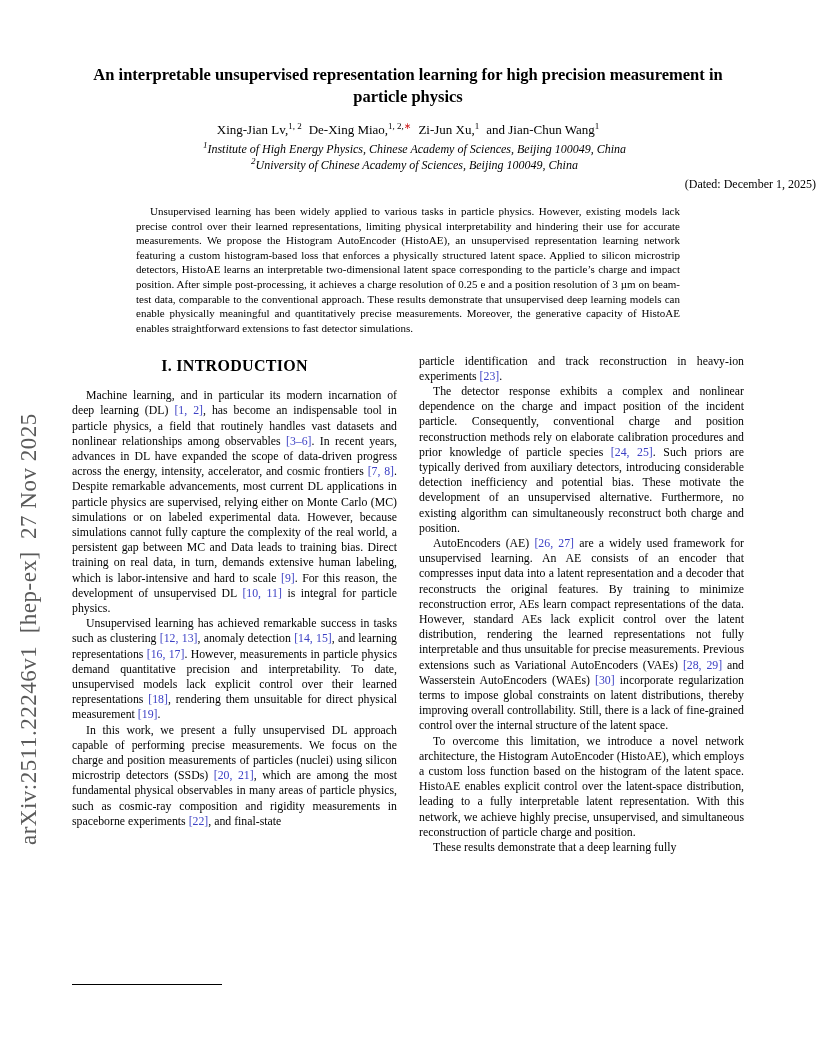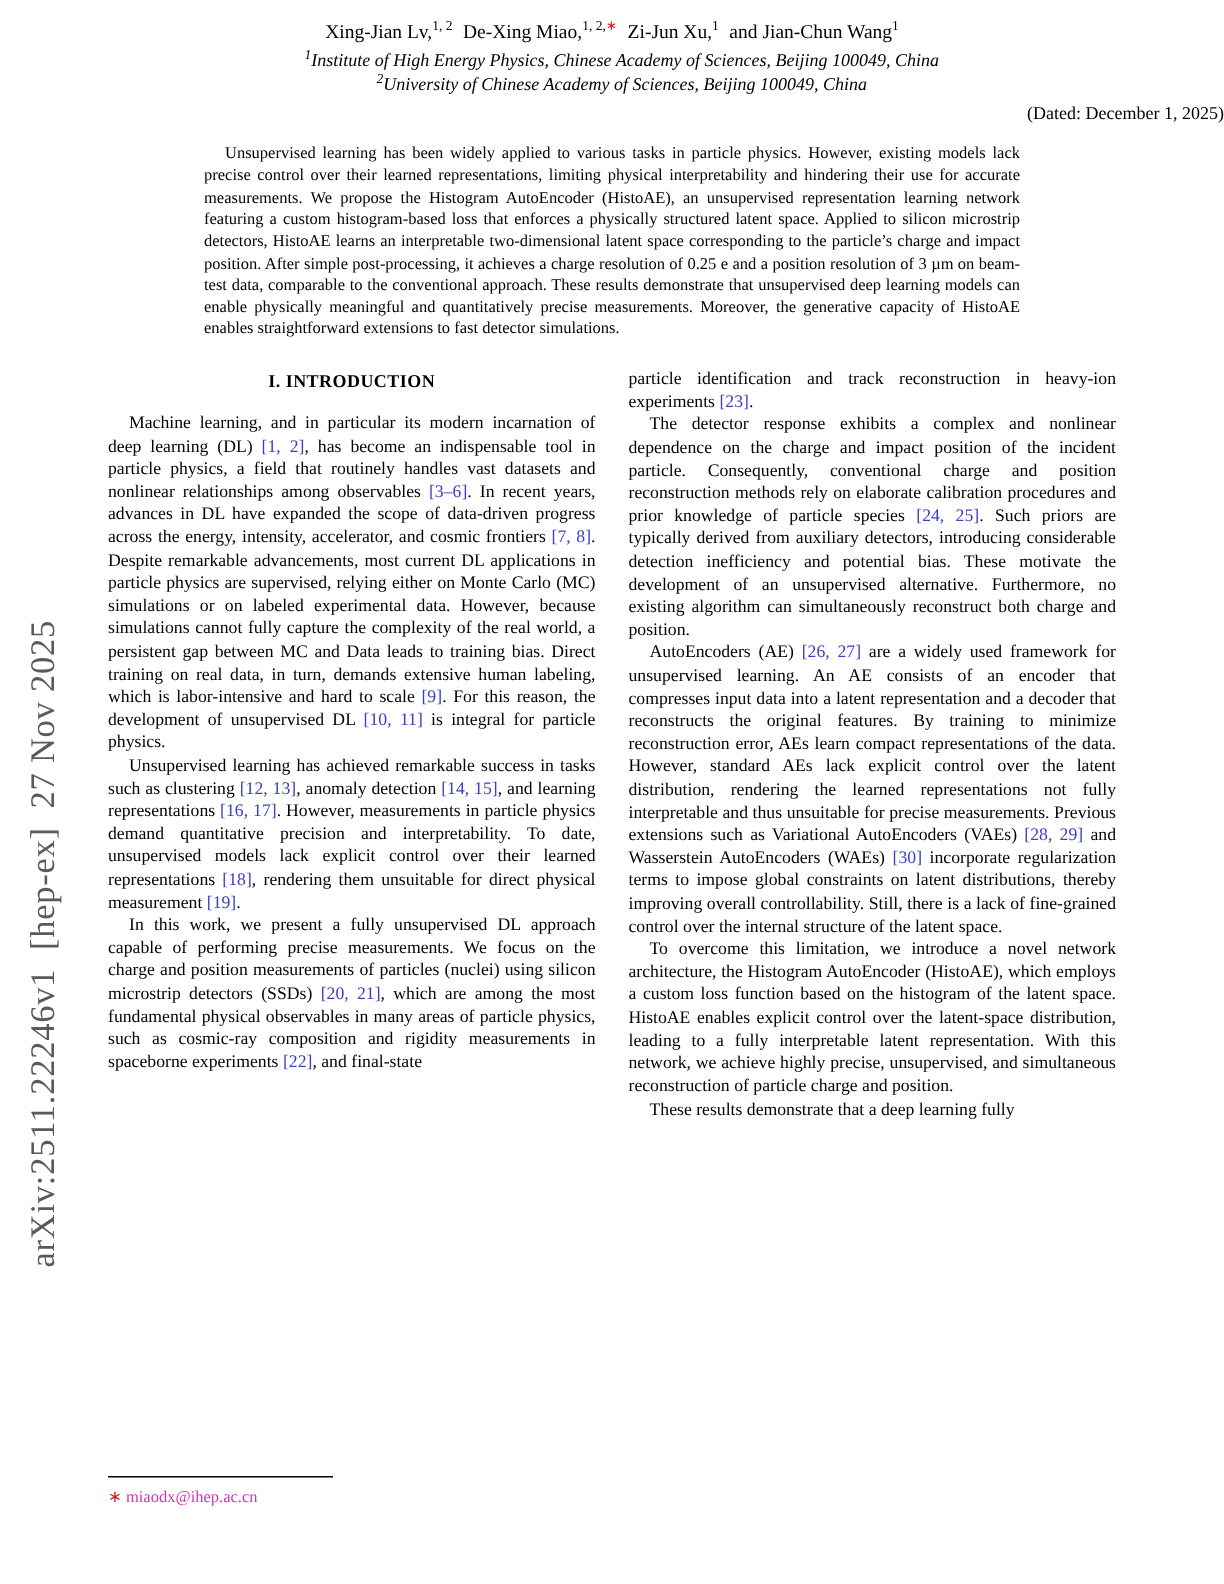--- a/index.html
+++ b/index.html
@@ -76,21 +76,21 @@
   .col {
     width: 325px;
     font-size: 11.8px;
     line-height: 1.29;
     text-align: justify;
     hyphens: auto;
   }
   .section-heading {
     text-align: center;
     font-weight: bold;
-    font-size: 12px;
+    font-size: 16px;
     margin: 2px 0 12px;
     letter-spacing: 0.3px;
   }
   .col p {
     margin: 0;
     text-indent: 14px;
   }
   .col p.noindent { text-indent: 0; }
   .cite { color: var(--cite, #3b3fc4); }
   .footnote {
@@ -107,20 +107,21 @@
   }
   .email { color: var(--email, #c71585); text-decoration: none; cursor: pointer; }
 </style>
 </head>
 <body>
 
 <div class="page">
 
   <div class="watermark">arXiv:2511.22246v1  [hep-ex]  27 Nov 2025</div>
 
+  <h1 class="title">An interpretable unsupervised representation learning for high precision measurement in particle physics</h1>
 
   <div class="authors">
     <span class="author"><span>Xing-Jian Lv,</span><sup>1, 2</sup></span><span class="author"><span>De-Xing Miao,</span><sup><span>1, 2,</span><span class="star">∗</span></sup></span><span class="author"><span>Zi-Jun Xu,</span><sup>1</sup></span><span class="author"><span>and Jian-Chun Wang</span><sup>1</sup></span>
   </div>
 
   <div class="affils">
     <div class="affil"><sup>1</sup><span>Institute of High Energy Physics, Chinese Academy of Sciences, Beijing 100049, China</span></div>
     <div class="affil"><sup>2</sup><span>University of Chinese Academy of Sciences, Beijing 100049, China</span></div>
   </div>
 
@@ -139,16 +140,15 @@
       <p class="noindent">particle identification and track reconstruction in heavy-ion experiments <span class="cite">[23]</span>.</p>
       <p>The detector response exhibits a complex and nonlinear dependence on the charge and impact position of the incident particle. Consequently, conventional charge and position reconstruction methods rely on elaborate calibration procedures and prior knowledge of particle species <span class="cite">[24, 25]</span>. Such priors are typically derived from auxiliary detectors, introducing considerable detection inefficiency and potential bias. These motivate the development of an unsupervised alternative. Furthermore, no existing algorithm can simultaneously reconstruct both charge and position.</p>
       <p>AutoEncoders (AE) <span class="cite">[26, 27]</span> are a widely used framework for unsupervised learning. An AE consists of an encoder that compresses input data into a latent representation and a decoder that reconstructs the original features. By training to minimize reconstruction error, AEs learn compact representations of the data. However, standard AEs lack explicit control over the latent distribution, rendering the learned representations not fully interpretable and thus unsuitable for precise measurements. Previous extensions such as Variational AutoEncoders (VAEs) <span class="cite">[28, 29]</span> and Wasserstein AutoEncoders (WAEs) <span class="cite">[30]</span> incorporate regularization terms to impose global constraints on latent distributions, thereby improving overall controllability. Still, there is a lack of fine-grained control over the internal structure of the latent space.</p>
       <p>To overcome this limitation, we introduce a novel network architecture, the Histogram AutoEncoder (HistoAE), which employs a custom loss function based on the histogram of the latent space. HistoAE enables explicit control over the latent-space distribution, leading to a fully interpretable latent representation. With this network, we achieve highly precise, unsupervised, and simultaneous reconstruction of particle charge and position.</p>
       <p>These results demonstrate that a deep learning fully</p>
     </div>
   </div>
 
   <div class="footnote">
     <div class="footnote-rule"></div>
-    <div><span class="star">∗</span> <span class="email">miaodx@ihep.ac.cn</span></div>
   </div>
 
 </div>
 
 </body></html>

